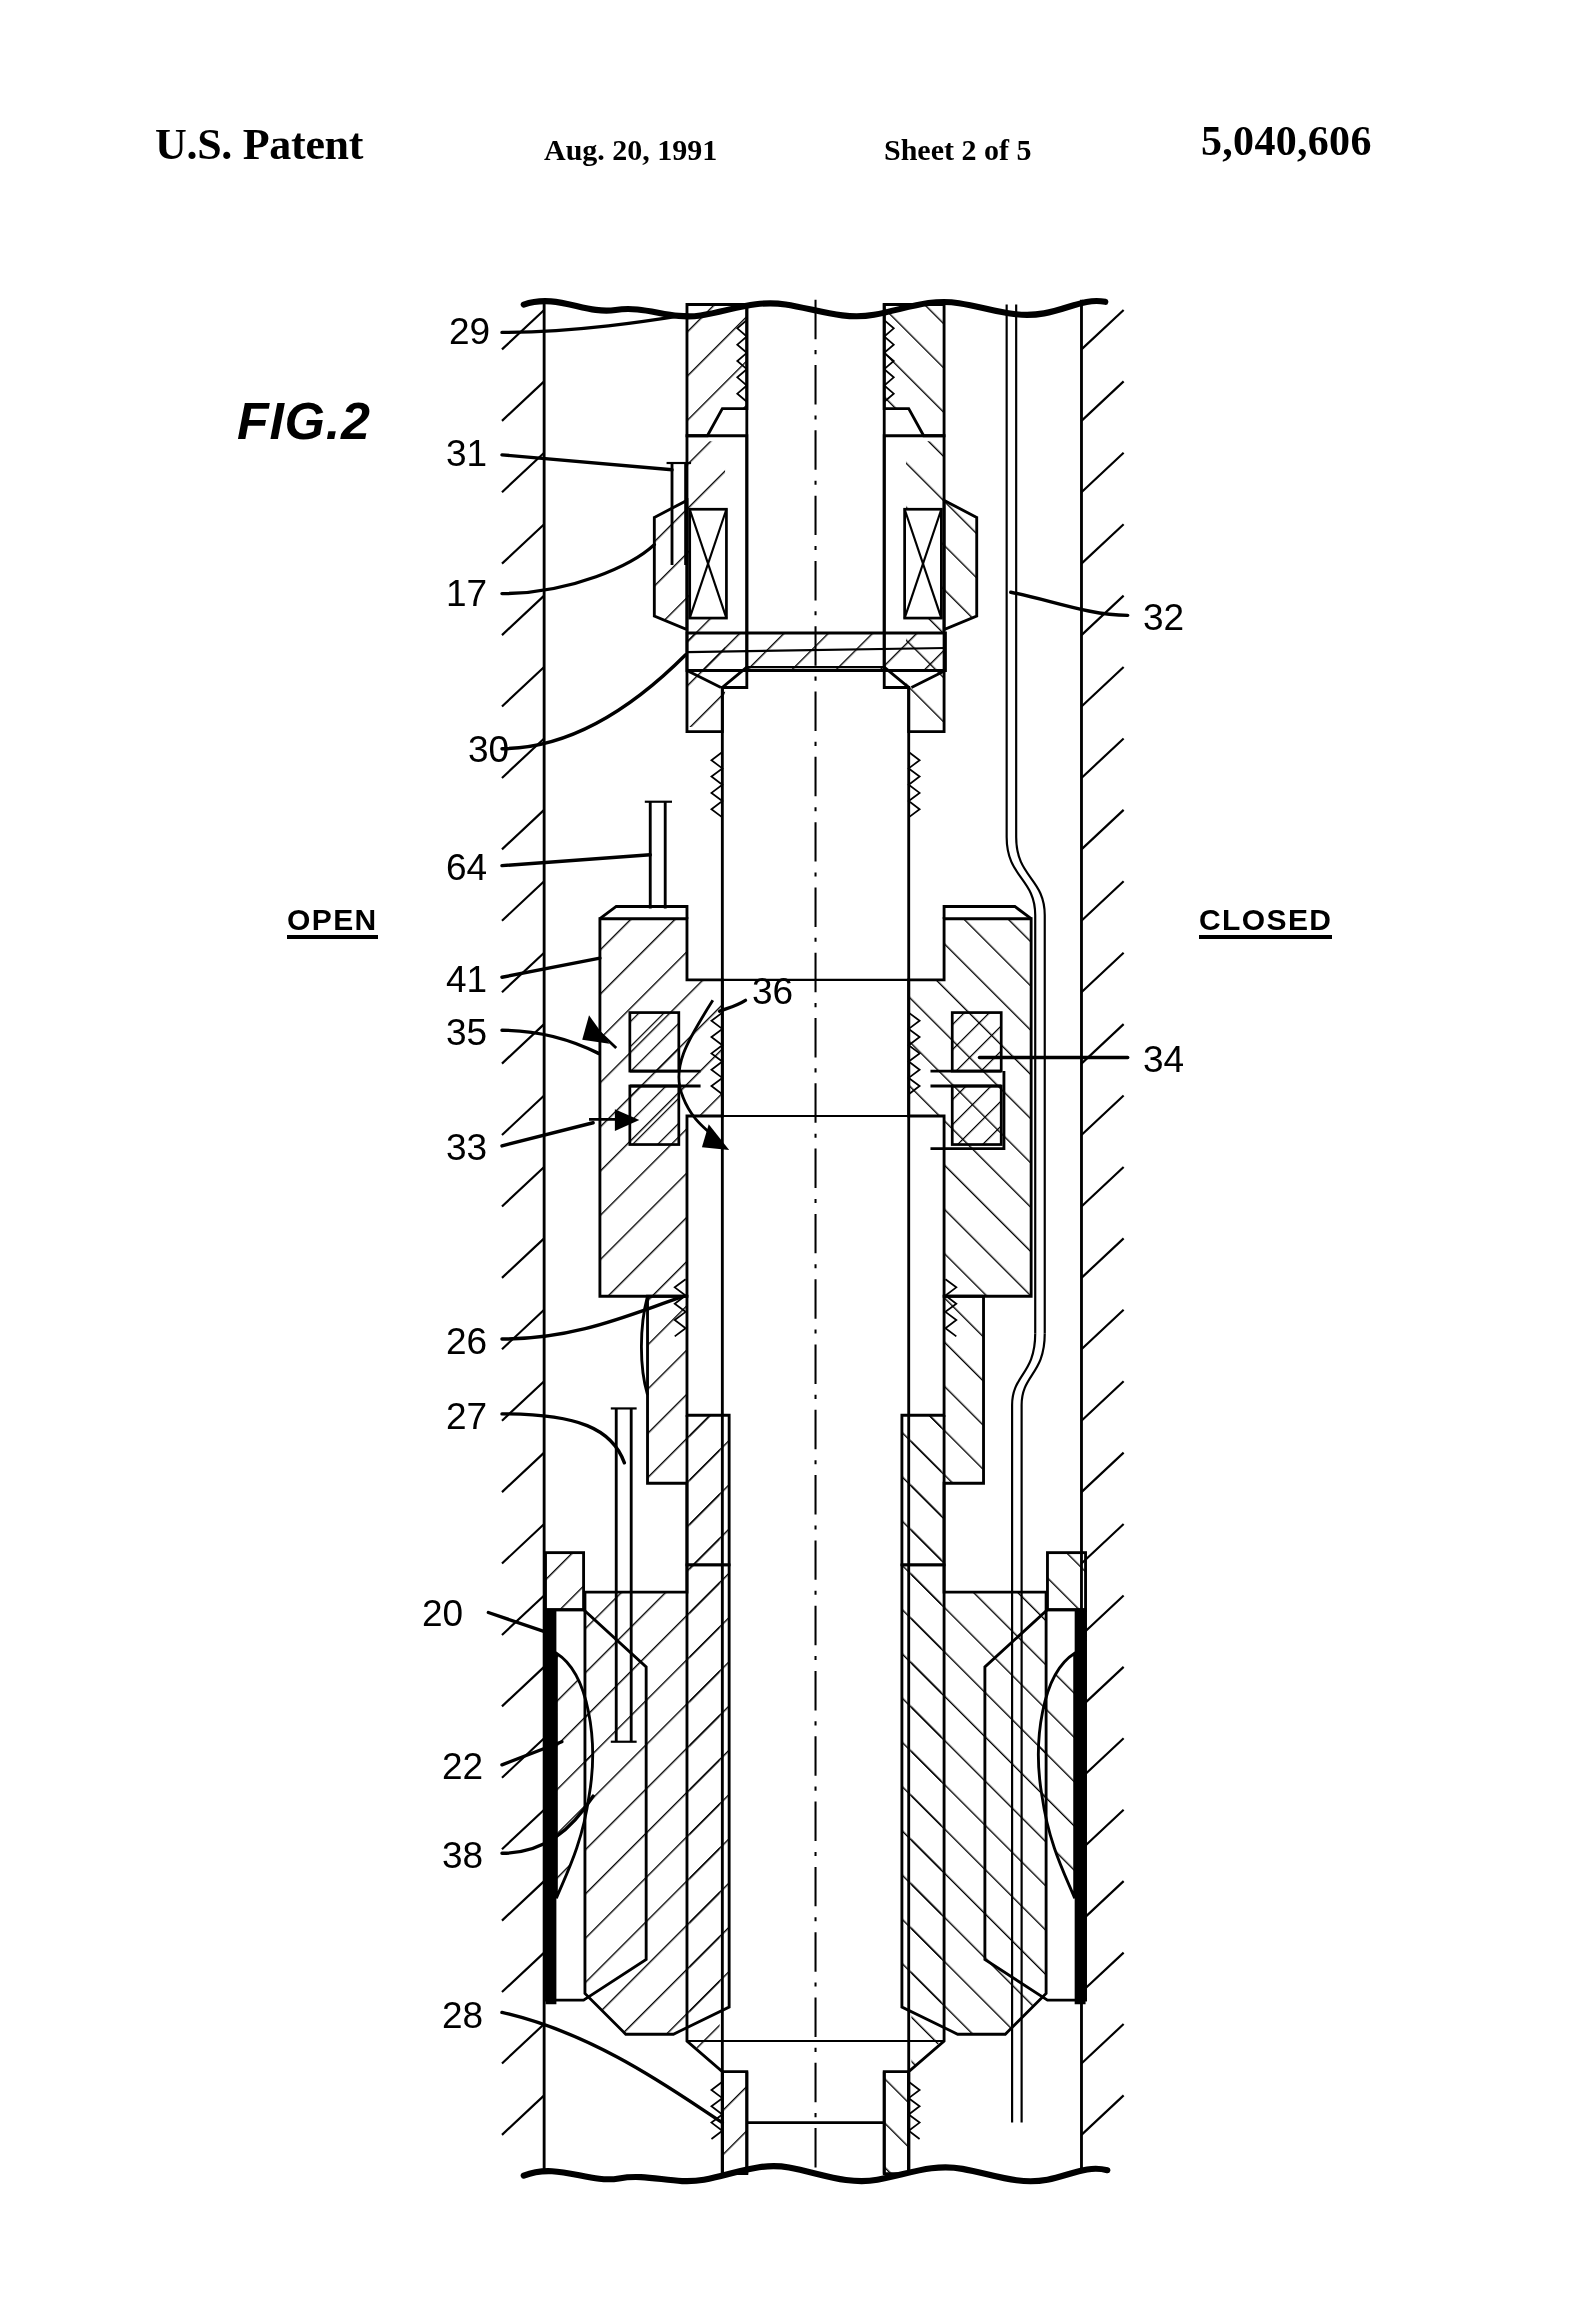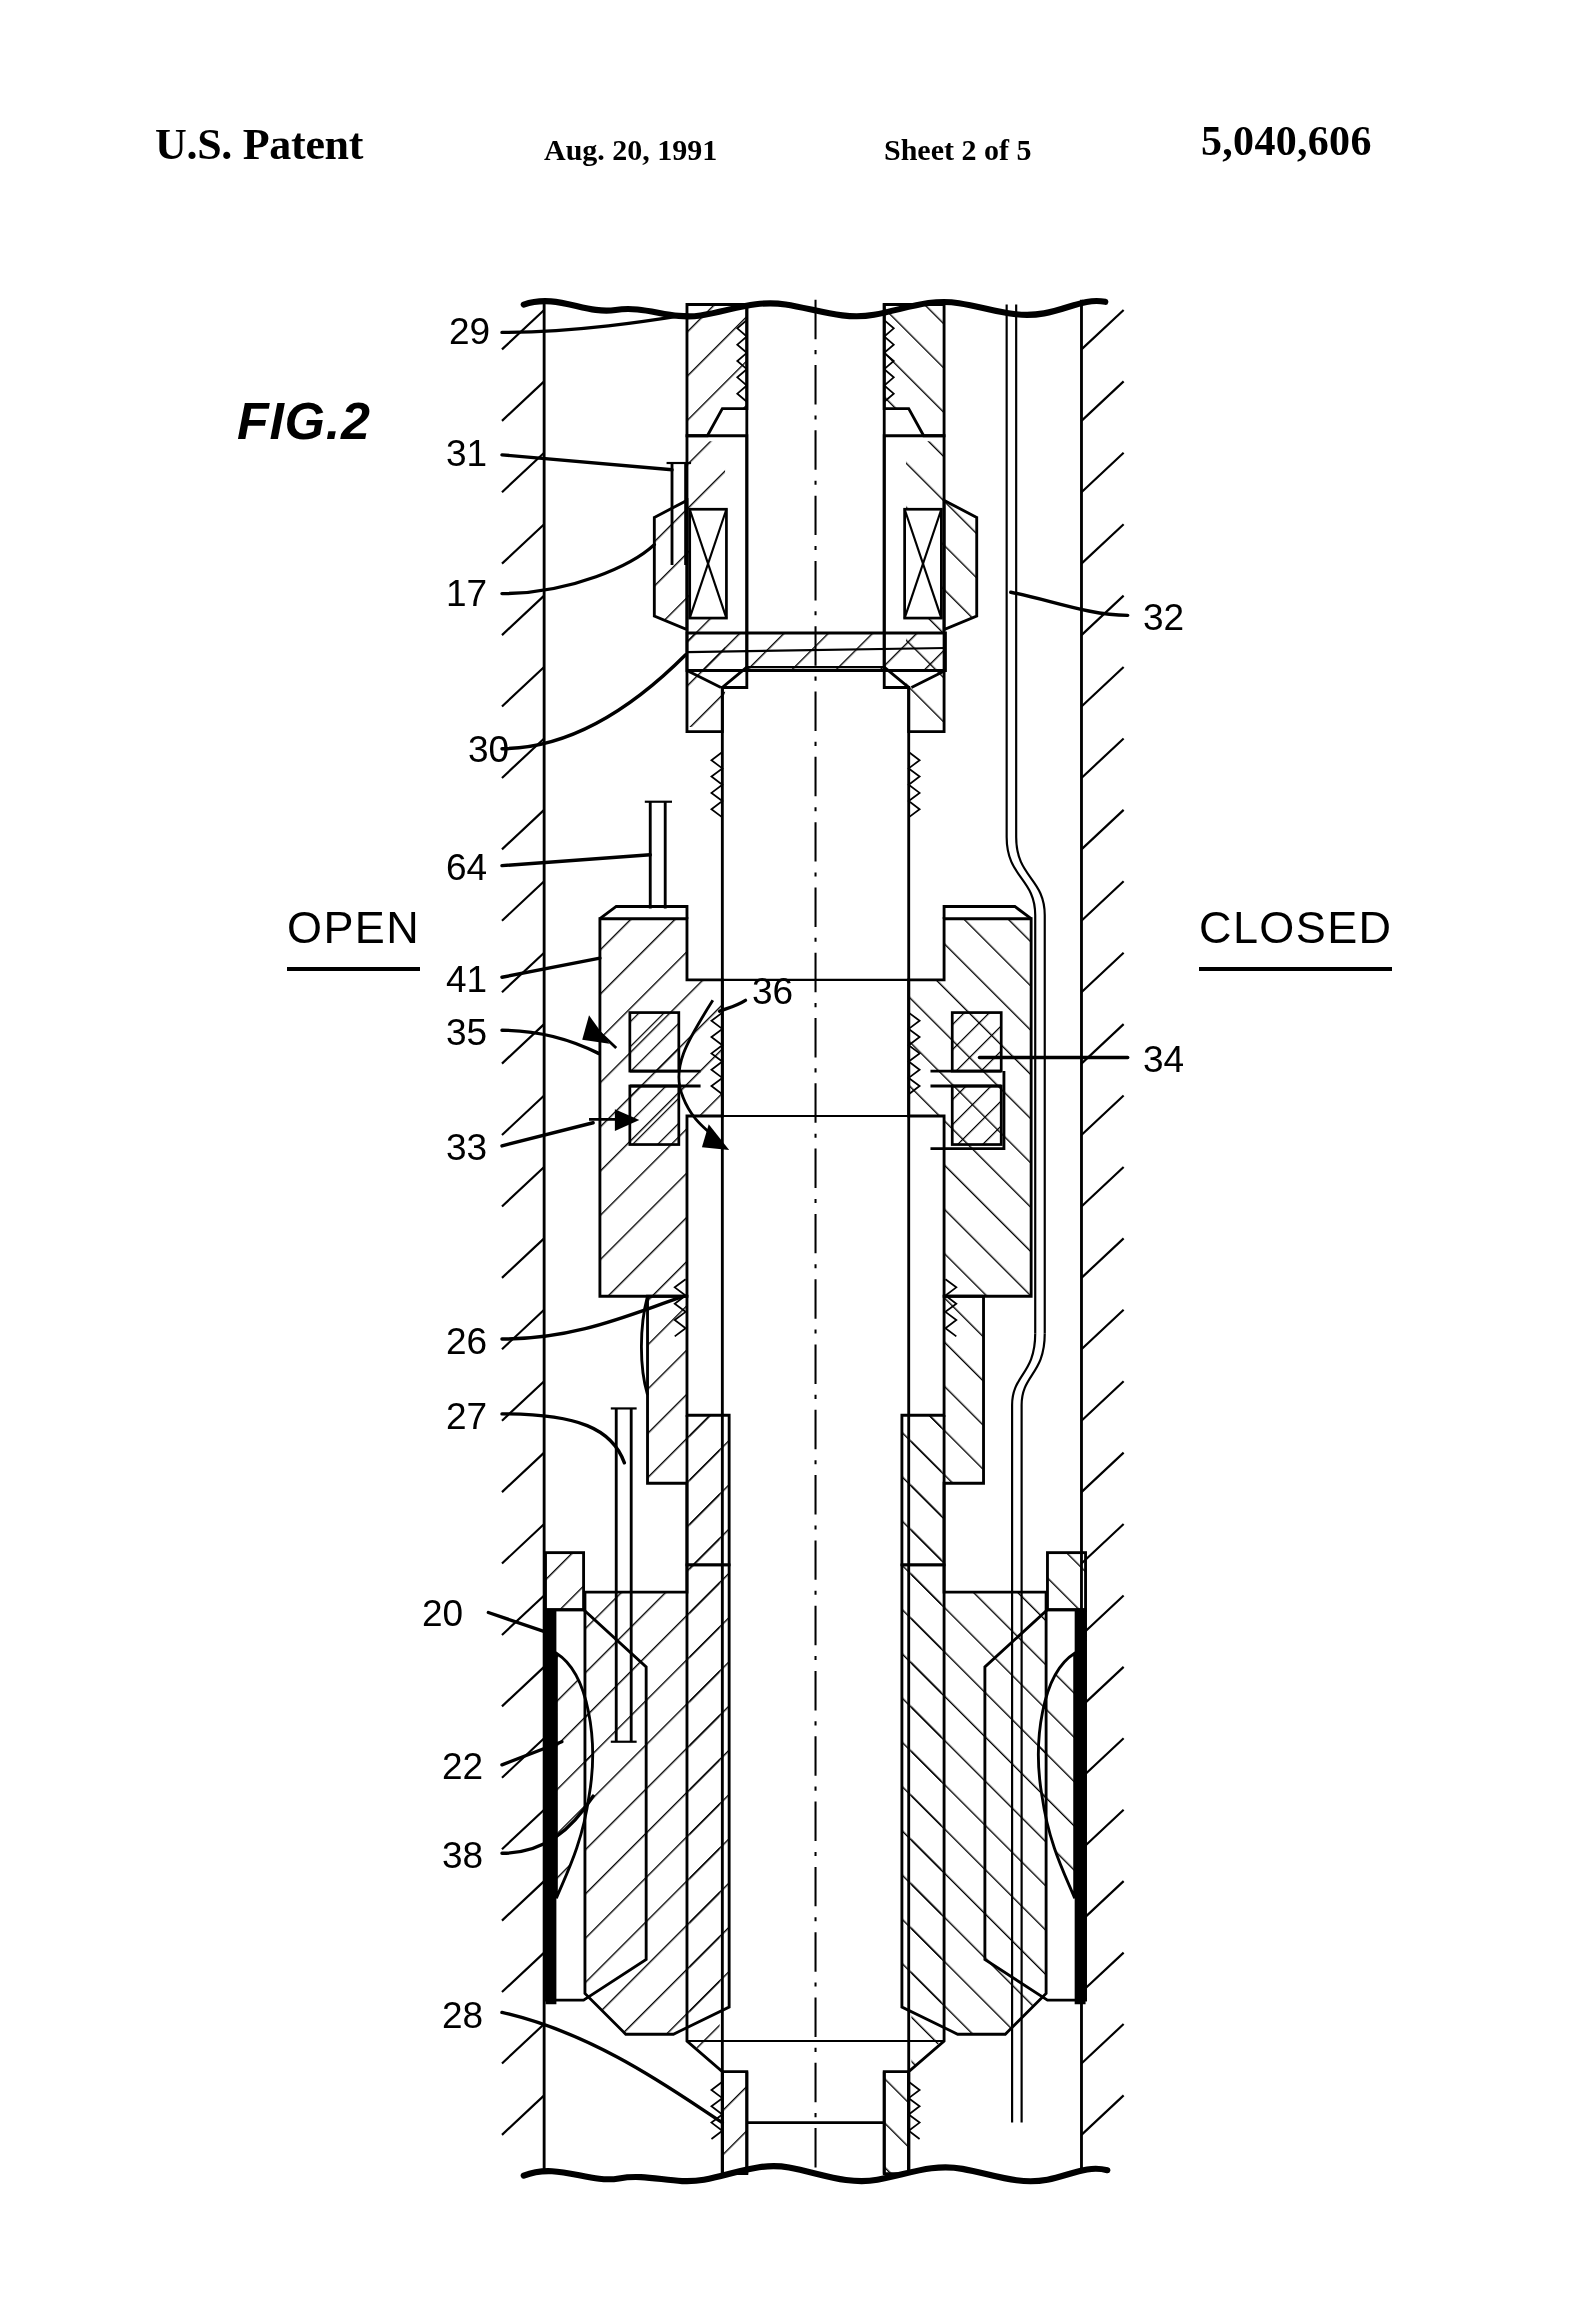--- a/index.html
+++ b/index.html
@@ -65,26 +65,26 @@
     font-size: 52px;
     letter-spacing: 0.7px;
     color: #000;
     margin-top: 32px;
   }
 
   
   .state-caption {
     position: absolute;
     font-family: "Liberation Sans", sans-serif;
-    font-weight: normal;
-    font-size: 45px;
+    font-weight: bold;
+    font-size: 30px;
     letter-spacing: 1.4px;
     color: #000;
     border-bottom: 4.8px solid #000;
-    padding-bottom: 17px;
+    padding-bottom: 0;
     line-height: 1;
   }
   #caption-open  { left: 287px;  top: 905px; }
   #caption-closed{ left: 1199px; top: 905px; }
 
   
   .refnum {
     position: absolute;
     font-family: "Liberation Sans", sans-serif;
     font-size: 37px;

